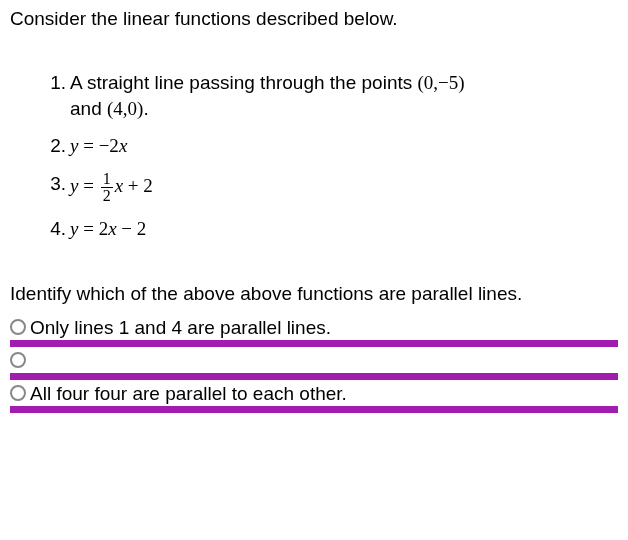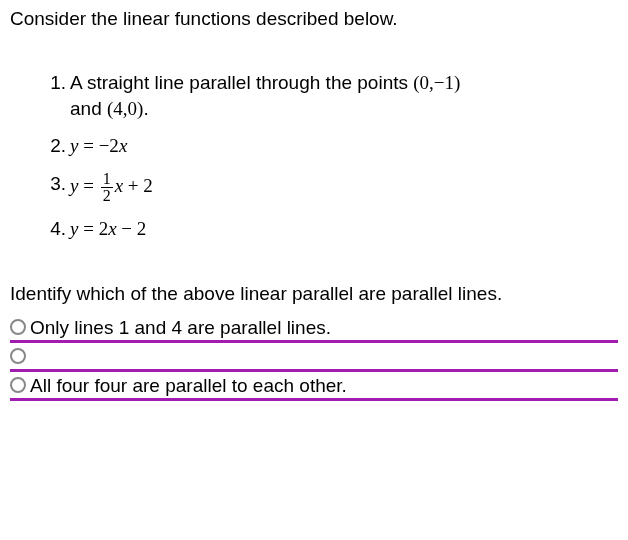--- a/index.html
+++ b/index.html
@@ -71,21 +71,21 @@
     font-size: 19px;
     line-height: 1.3;
   }
   .options {
     margin: 0;
     padding: 0;
   }
   .option {
     display: flex;
     align-items: center;
-    border-bottom: 3px solid #a21caf;
+    border-bottom: 7px solid #a21caf;
     height: 26px;
     font-size: 19px;
     padding: 0;
   }
   .radio {
     width: 16px;
     height: 16px;
     border: 2px solid #888;
     border-radius: 50%;
     margin: 0 4px 0 0;
@@ -113,21 +113,21 @@
 </head>
 <body>
 
 <div class="page">
   <p class="intro">Consider the linear functions described below.</p>
 
   <div class="list">
 
     <div class="item">
       <span class="num">1.</span>
-      <span>A straight line parallel through the points </span><span class="math"><span class="rm">(0,−1)</span></span><br>
+      <span>A straight line passing through the points </span><span class="math"><span class="rm">(0,−5)</span></span><br>
       <span> and </span><span class="math"><span class="rm">(4,0)</span></span><span>.</span>
     </div>
 
     <div class="item">
       <span class="num">2.</span>
       <span class="math">
         <span>y</span> <span class="rm">=</span> <span class="rm">−2</span><span>x</span>
       </span>
     </div>
 
@@ -144,21 +144,21 @@
 
     <div class="item">
       <span class="num">4.</span>
       <span class="math">
         <span>y</span> <span class="rm">=</span> <span class="rm">2</span><span>x</span> <span class="rm">− 2</span>
       </span>
     </div>
 
   </div>
 
-  <p class="prompt">Identify which of the above linear parallel are parallel lines.</p>
+  <p class="prompt">Identify which of the above above functions are parallel lines.</p>
 
   <div class="options">
     <div class="option">
       <span class="radio"></span>
       <span class="opt-label">Only lines 1 and 4 are parallel lines.</span>
     </div>
     <div class="option">
       <span class="radio"></span>
     </div>
     <div class="option">

